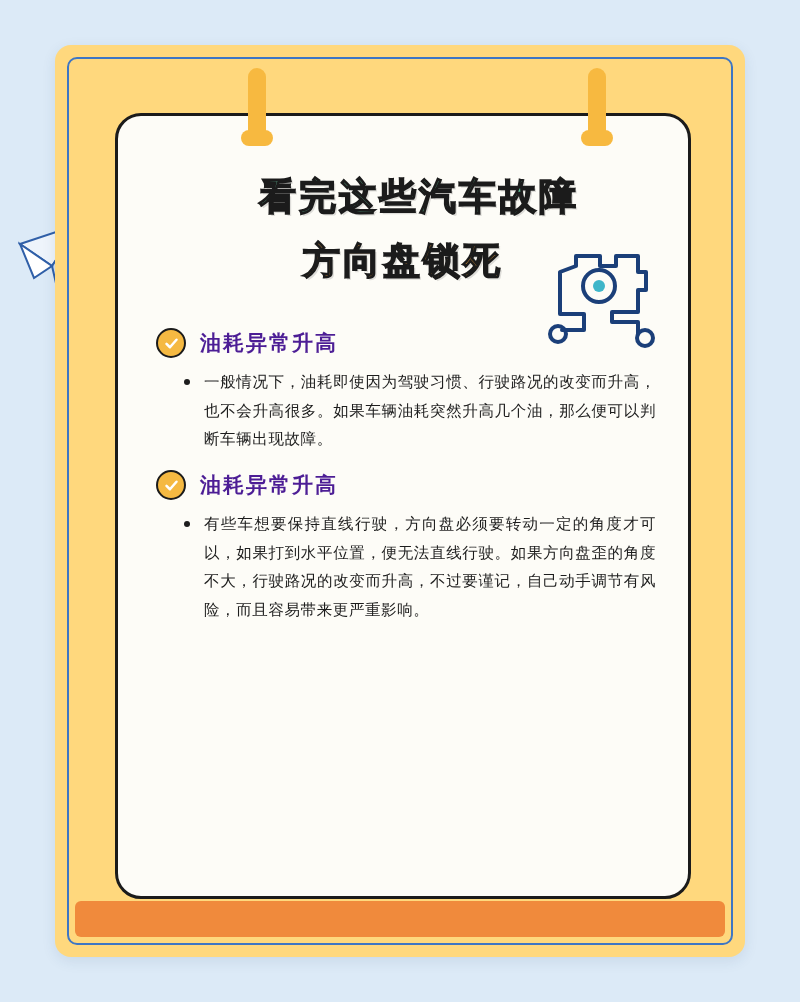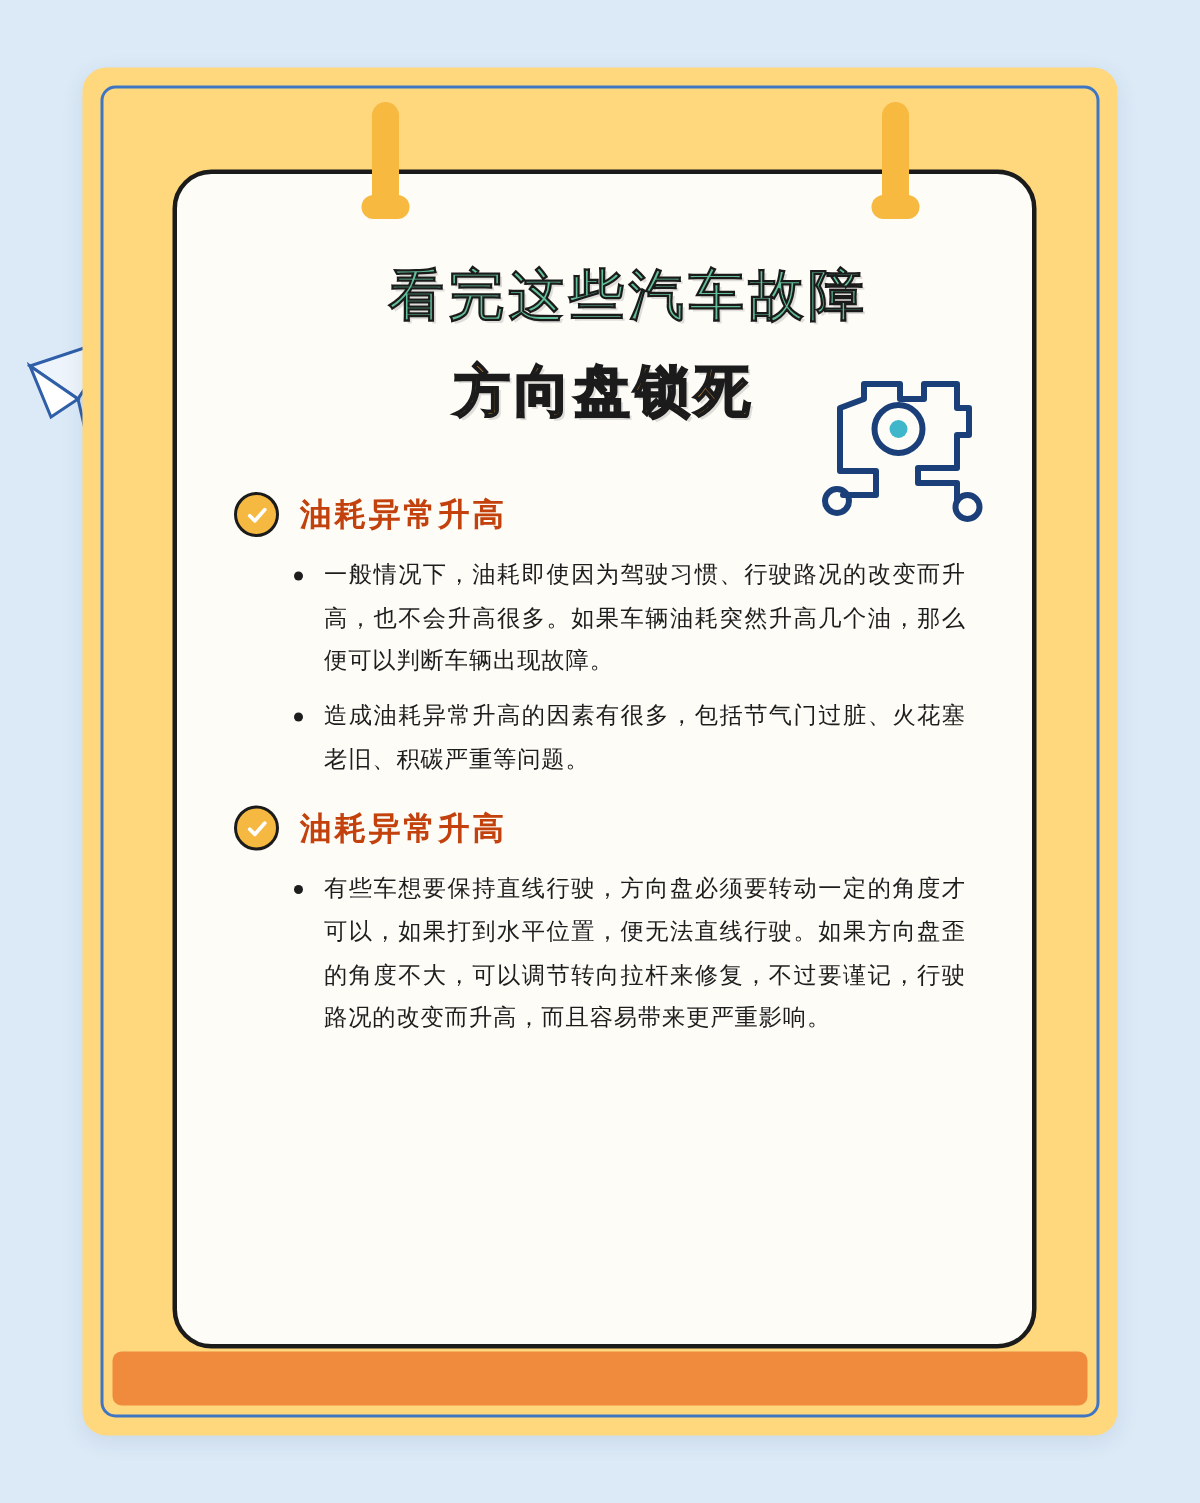--- a/index.html
+++ b/index.html
@@ -102,21 +102,21 @@
   
   .title-wrap {
     position: absolute;
     left: 0;
     right: 0;
     top: 56px;
     text-align: center;
   }
   .title-line1 {
     font-size: 37px;
-    font-weight: normal;
+    font-weight: bold;
     color: #63c09a;
     letter-spacing: 3px;
     -webkit-text-stroke: 1.5px #1b1b1b;
     text-shadow: 2px 2px 0 rgba(0,0,0,0.12);
     padding-left: 32px;
   }
   .title-line2 {
     margin-top: 14px;
     font-size: 37px;
     font-weight: bold;
@@ -158,27 +158,27 @@
     display: flex;
     align-items: center;
     justify-content: center;
     flex: none;
     margin-right: 14px;
   }
   .check-badge svg { display:block; }
   .section-title {
     font-size: 21px;
     font-weight: bold;
-    color: #c2410c;
+    color: #4c1d95;
     letter-spacing: 2px;
   }
 
   ul.bullets {
     list-style: none;
-    margin: 12px;
+    margin: 0;
     padding: 0 6px 0 26px;
   }
   ul.bullets li {
     position: relative;
     padding-left: 22px;
     margin-bottom: 8px;
     font-size: 15.5px;
     line-height: 1.85;
     color: #1d1d1d;
     letter-spacing: 0.6px;
@@ -243,34 +243,33 @@
         <div class="section-head">
           <span class="check-badge">
             <svg viewBox="0 0 24 24" width="15" height="15">
               <path d="M4,12.5 L9.5,18 L20,6" fill="none" stroke="#ffffff" stroke-width="4" stroke-linecap="round" stroke-linejoin="round"></path>
             </svg>
           </span>
           <span class="section-title">油耗异常升高</span>
         </div>
         <ul class="bullets">
           <li>一般情况下，油耗即使因为驾驶习惯、行驶路况的改变而升高，也不会升高很多。如果车辆油耗突然升高几个油，那么便可以判断车辆出现故障。</li>
-          <li>造成油耗异常升高的因素有很多，包括节气门过脏、火花塞老旧、积碳严重等问题。</li>
         </ul>
       </div>
 
 
       <div class="section">
         <div class="section-head">
           <span class="check-badge">
             <svg viewBox="0 0 24 24" width="15" height="15">
               <path d="M4,12.5 L9.5,18 L20,6" fill="none" stroke="#ffffff" stroke-width="4" stroke-linecap="round" stroke-linejoin="round"></path>
             </svg>
           </span>
           <span class="section-title">油耗异常升高</span>
         </div>
         <ul class="bullets">
-          <li>有些车想要保持直线行驶，方向盘必须要转动一定的角度才可以，如果打到水平位置，便无法直线行驶。如果方向盘歪的角度不大，可以调节转向拉杆来修复，不过要谨记，行驶路况的改变而升高，而且容易带来更严重影响。</li>
+          <li>有些车想要保持直线行驶，方向盘必须要转动一定的角度才可以，如果打到水平位置，便无法直线行驶。如果方向盘歪的角度不大，行驶路况的改变而升高，不过要谨记，自己动手调节有风险，而且容易带来更严重影响。</li>
         </ul>
       </div>
 
     </div>
   </div>
 </div>
 
 </body></html>

